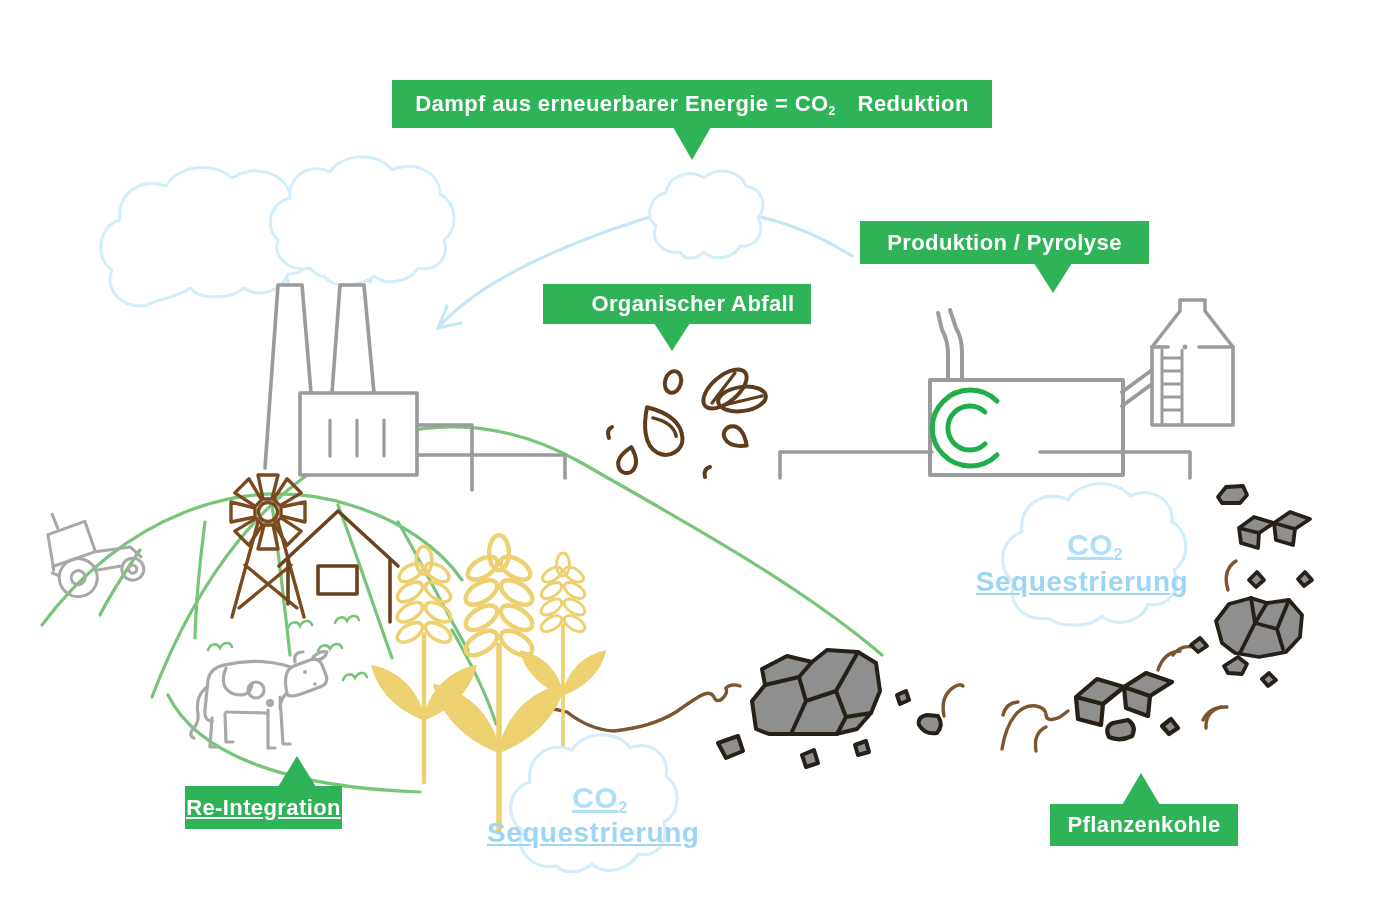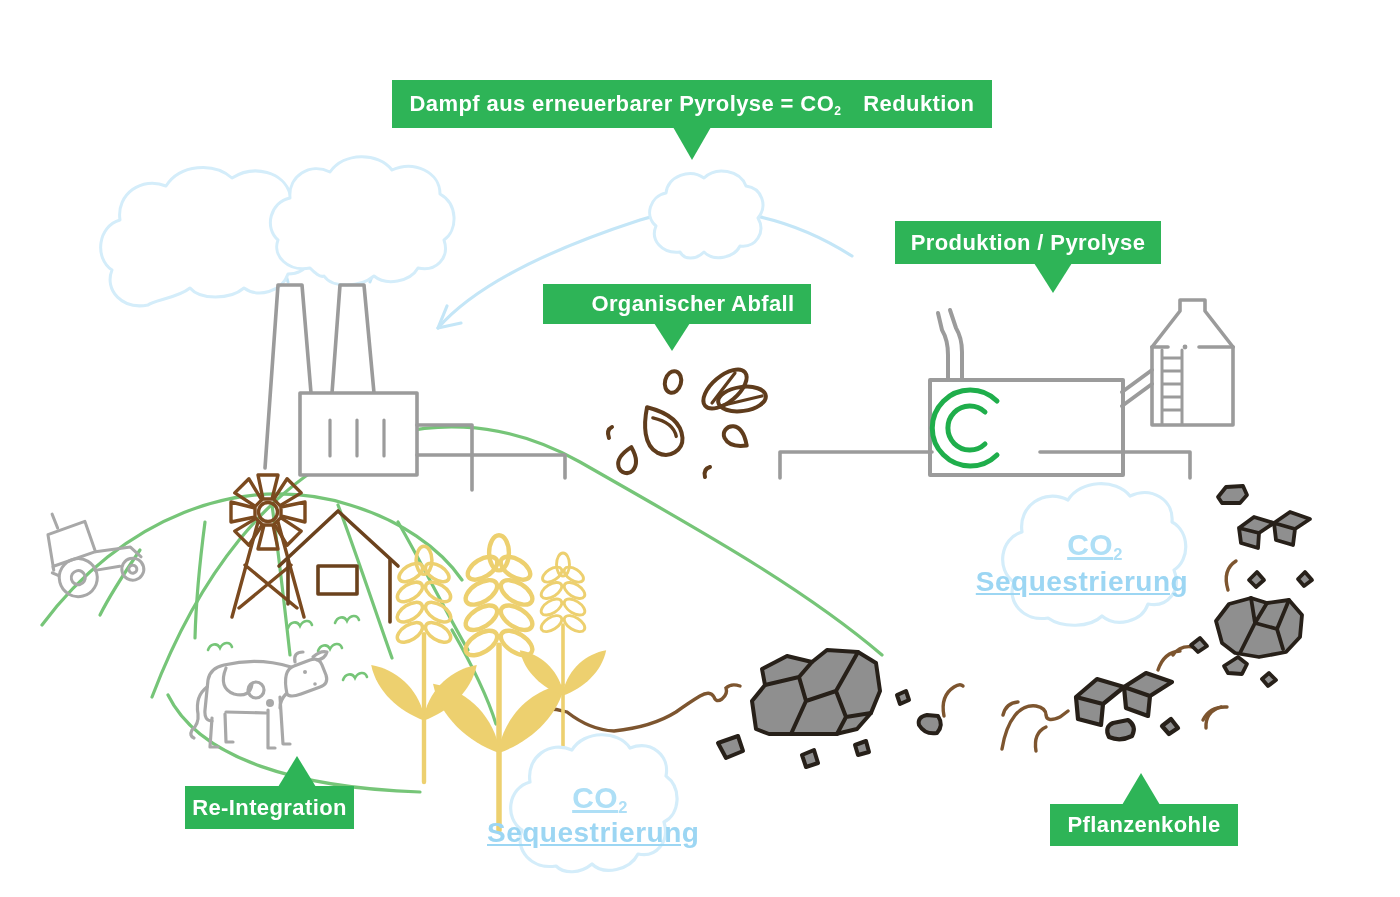--- a/index.html
+++ b/index.html
@@ -223,36 +223,36 @@
     <path d="M1262,679 L1269,673 L1276,680 L1268,686 Z"></path>
   </g>
 
   <g fill="#ffffff" stroke="#d4edfa" stroke-width="3.2" stroke-linejoin="round">
     <path d="M1048,618 C1024,622 1006,602 1014,582 C996,570 1000,538 1022,532 C1018,506 1044,488 1068,500 C1080,480 1116,478 1130,496 C1152,486 1174,500 1172,522 C1190,532 1190,560 1174,570 C1182,590 1168,608 1148,604 C1142,622 1116,628 1102,616 C1090,628 1062,628 1048,618 Z"></path>
     <path d="M556,866 C532,870 514,850 522,830 C504,818 508,788 530,782 C526,757 550,740 572,750 C584,730 618,730 630,748 C652,740 670,756 666,776 C682,788 680,814 664,822 C670,842 656,858 638,854 C630,870 604,876 592,864 C580,874 564,874 556,866 Z"></path>
   </g>
 </svg>
 
 <div class="tag" style="left:392px;top:80px;width:600px;height:48px;font-size:22px;">
-  <span><span>Dampf aus erneuerbarer Pyrolyse = CO</span><span class="sub">2</span><span class="sfx">Reduktion</span></span>
+  <span><span>Dampf aus erneuerbarer Energie = CO</span><span class="sub">2</span><span class="sfx">Reduktion</span></span>
 </div>
 <div class="tail tail-down" style="left:673px;top:127px;width:38px;height:33px;"></div>
 
-<div class="tag" style="left:895px;top:221px;width:266px;height:43px;font-size:22px;">
+<div class="tag" style="left:860px;top:221px;width:289px;height:43px;font-size:22px;">
   <span>Produktion / Pyrolyse</span>
 </div>
 <div class="tail tail-down" style="left:1034px;top:263px;width:38px;height:30px;"></div>
 
 <div class="tag" style="left:543px;top:284px;width:236px;height:40px;font-size:22px;padding-left:32px;">
   <span>Organischer Abfall</span>
 </div>
 <div class="tail tail-down" style="left:654px;top:323px;width:36px;height:28px;"></div>
 
 <div class="tail tail-up" style="left:278px;top:756px;width:38px;height:31px;"></div>
-<div class="tag" style="left:185px;top:786px;width:169px;height:43px;font-size:22px;">
+<div class="tag" style="left:185px;top:786px;width:157px;height:43px;font-size:22px;text-decoration:underline;">
   <span>Re-Integration</span>
 </div>
 
 <div class="tail tail-up" style="left:1122px;top:773px;width:38px;height:32px;"></div>
 <div class="tag" style="left:1050px;top:804px;width:188px;height:42px;font-size:22px;">
   <span>Pflanzenkohle</span>
 </div>
 
 <div class="cloudtxt" style="left:1040px;top:528px;width:110px;font-size:30px;color:#aedff6;"><span>CO</span><span class="sub">2</span></div>
 <div class="cloudtxt" style="left:972px;top:566px;width:220px;font-size:28px;color:#9cd6f3;">Sequestrierung</div>

